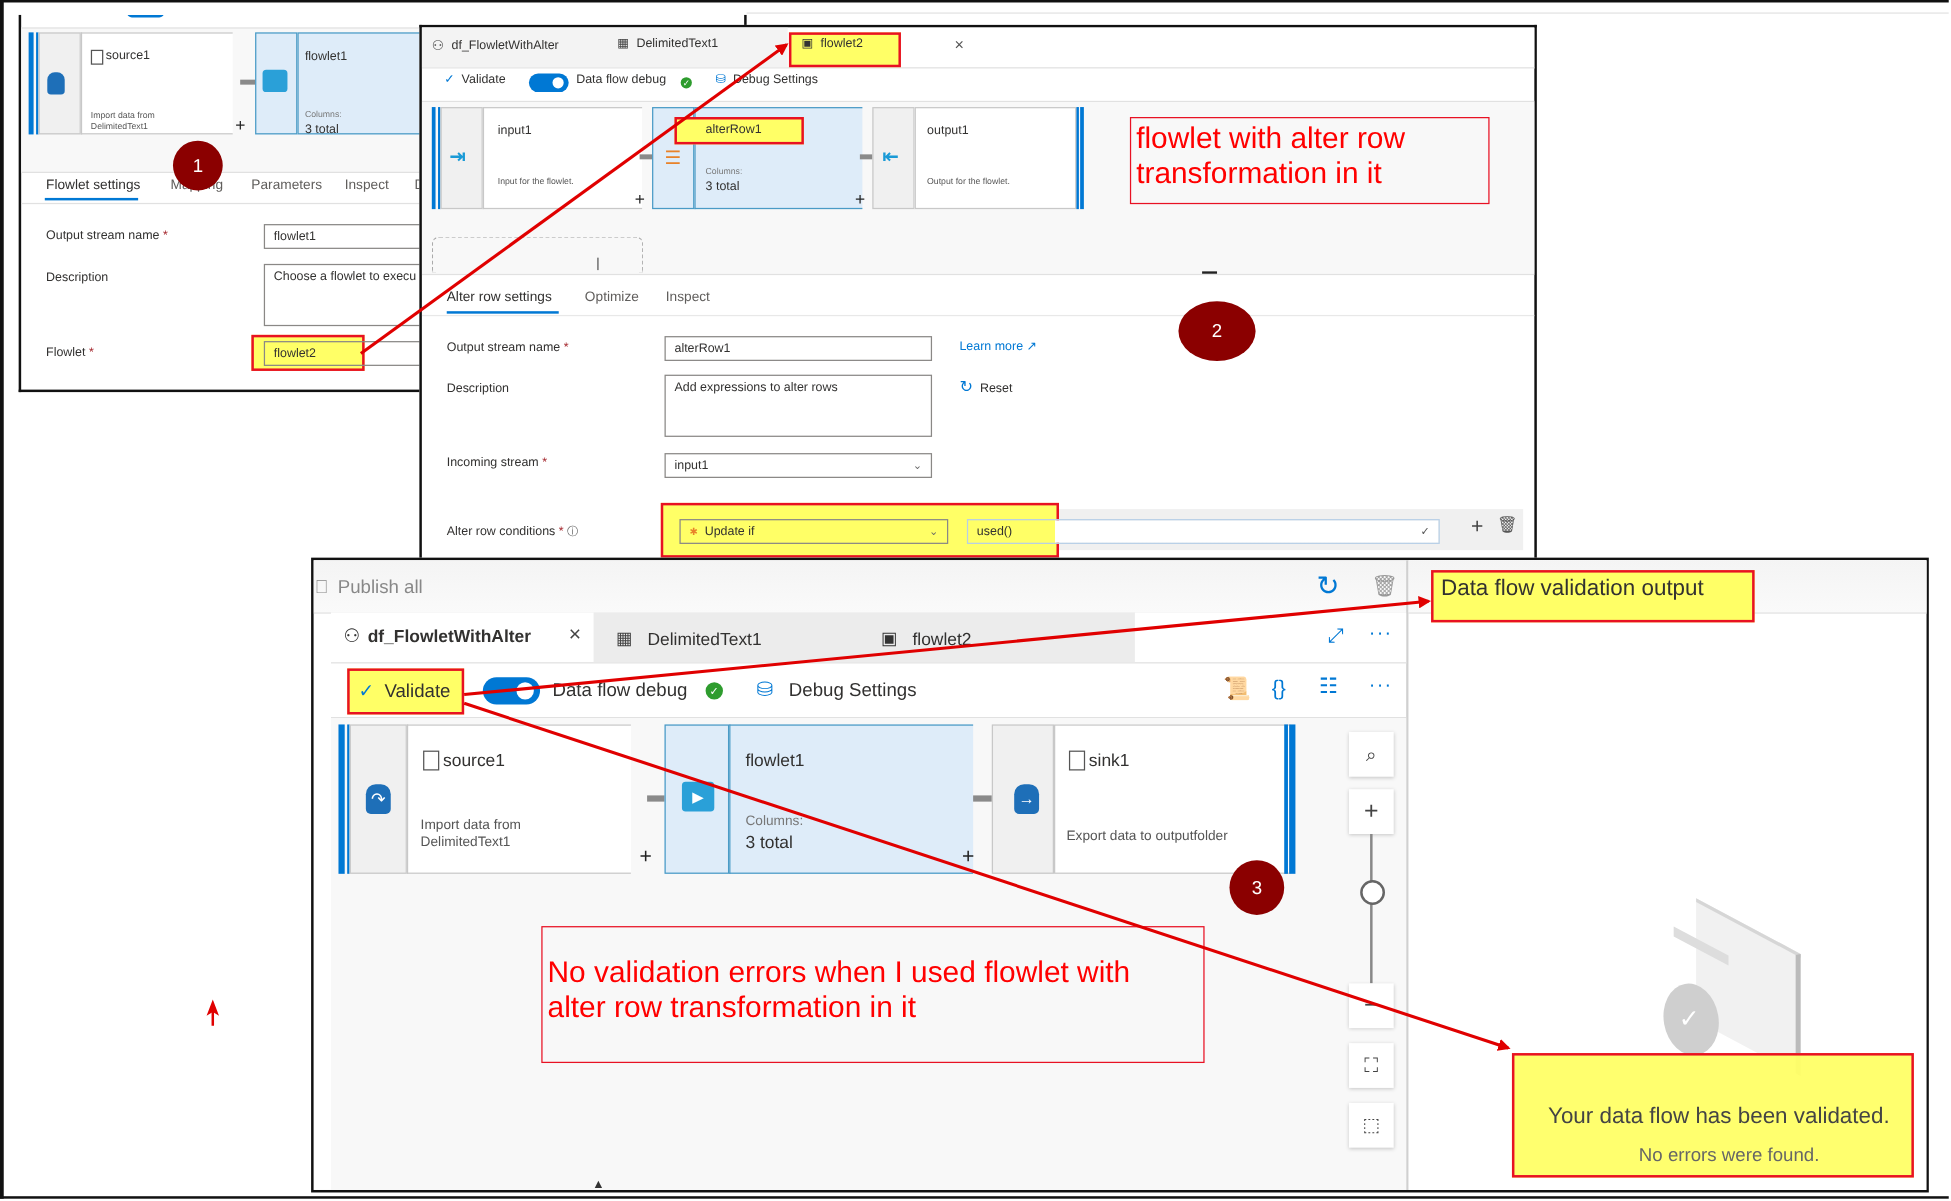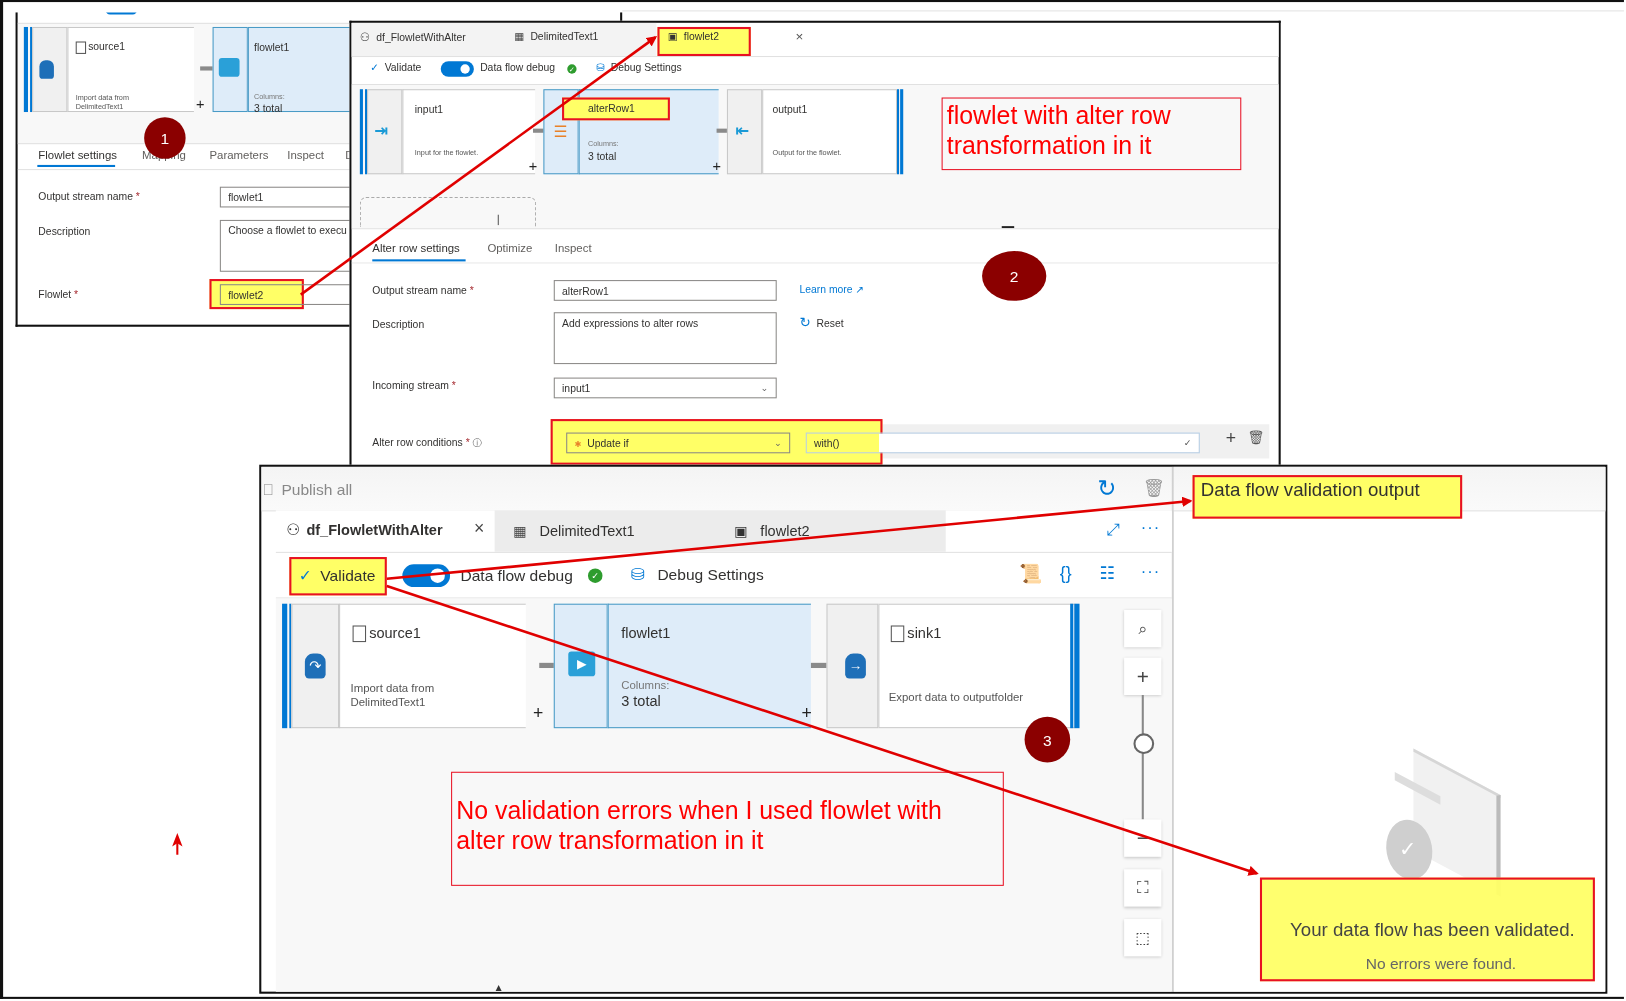--- a/index.html
+++ b/index.html
@@ -186,21 +186,21 @@
         <span style="color:#666;font-size:9px;">⌄</span>
       </div>
     <div class="lbl" style="left:20px;top:399px;font-size:10px;"><span>Alter row conditions</span> <span class="req">*</span> <span style="color:#666;font-size:9px;">ⓘ</span></div>
     <div class="abs" style="left:195px;top:387px;width:690px;height:33px;background:#f0f0f0;"></div>
     <div class="hl" style="left:192px;top:382px;width:320px;height:44px;"></div>
     <div class="field" style="left:207px;top:395px;width:216px;height:20px;font-size:10px;background:transparent;justify-content:space-between;">
         <span><span style="color:#e8822a;font-size:8px;">✱</span>&nbsp;&nbsp;<span>Update if</span></span>
         <span style="color:#666;font-size:9px;">⌄</span>
       </div>
     <div class="field" style="left:438px;top:395px;width:380px;height:20px;font-size:10px;border-color:#b7cfe6;background:linear-gradient(90deg,transparent 0,transparent 70px,#fff 70px);justify-content:space-between;">
-        <span>with()</span>
+        <span>used()</span>
         <span style="color:#555;font-size:9px;">✓</span>
       </div>
     <div class="lbl" style="left:843px;top:391px;font-size:17px;color:#444;">+</div>
     <div class="lbl" style="left:864px;top:392px;font-size:13px;color:#555;">🗑</div>
   </div>
   <div class="badge" style="left:947px;top:242px;width:62px;height:48px;">2</div>
 
   <div class="panel" style="left:250px;top:448px;width:1300px;height:510px;">
 
     <div class="abs" style="left:0;top:0;width:1300px;height:42px;background:linear-gradient(#f4f4f4,#fafafa);border-bottom:1px solid #e1e1e1;"></div>

